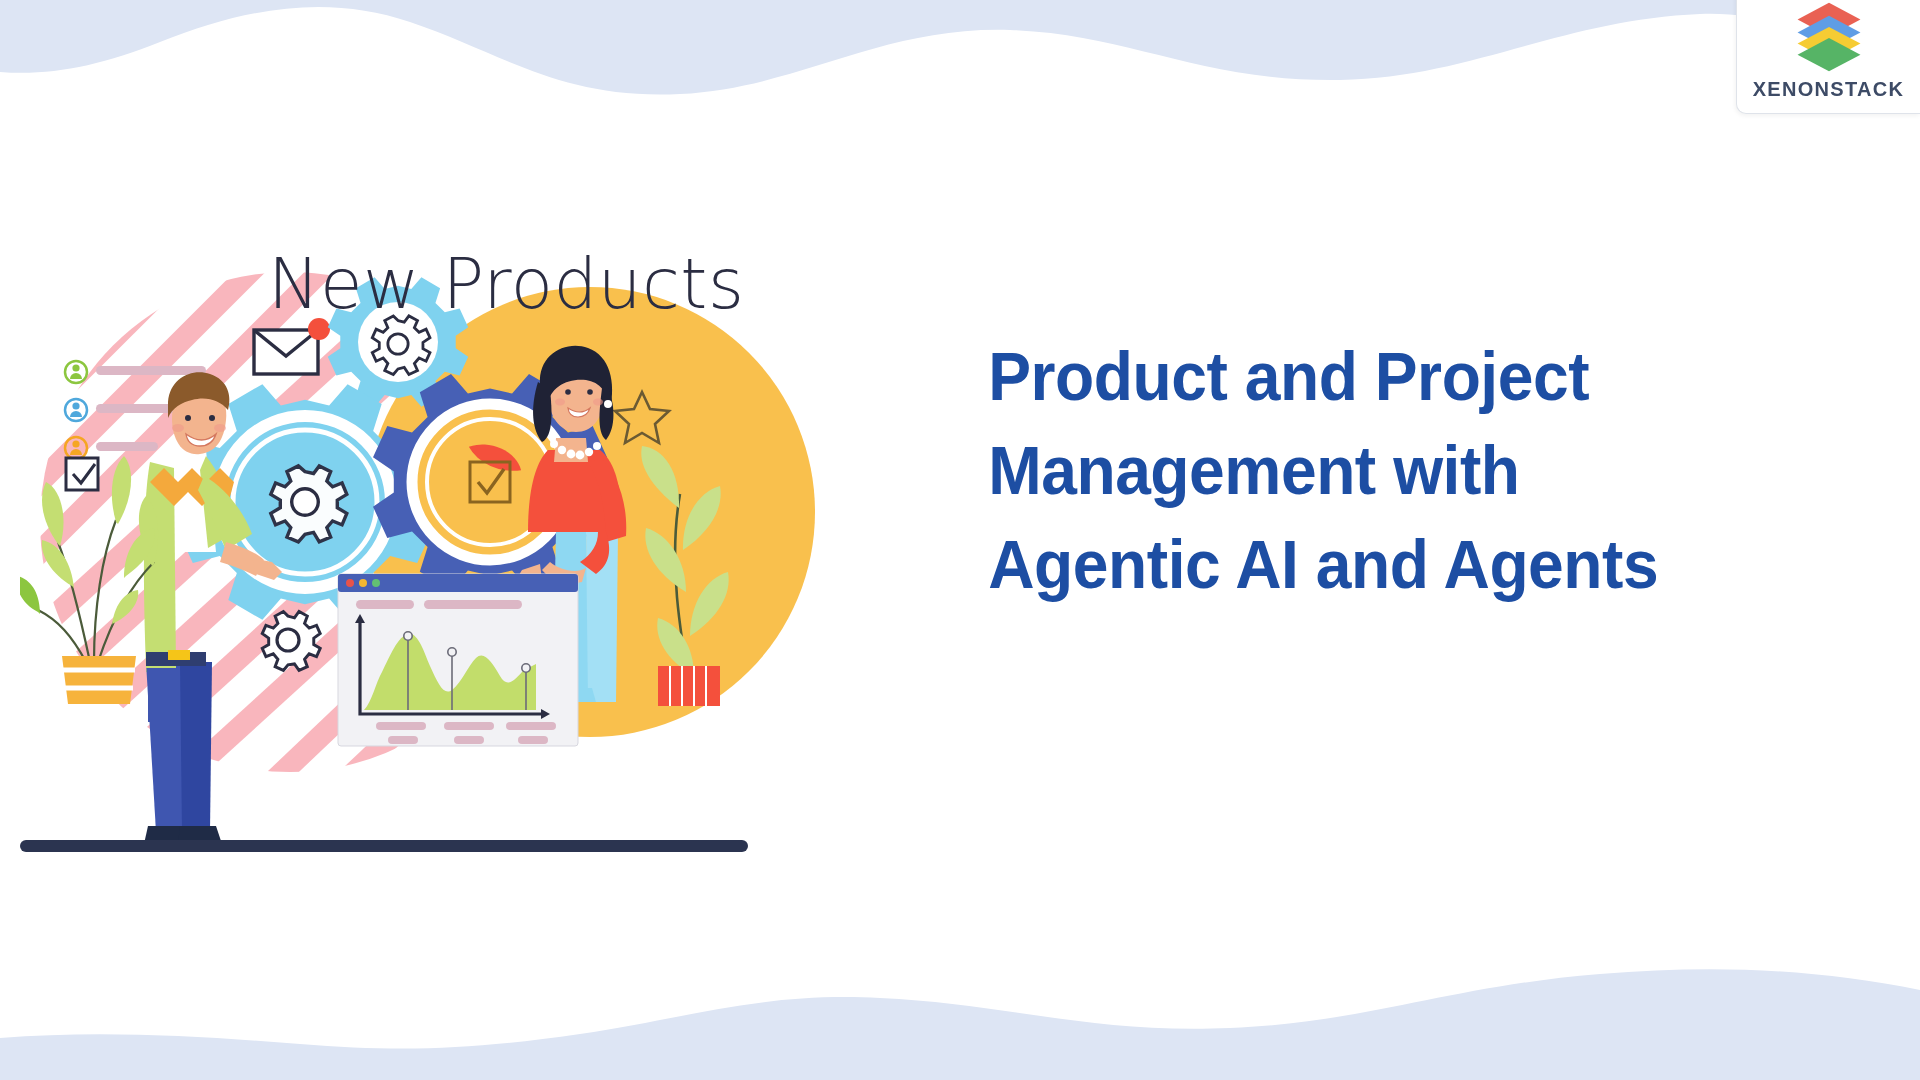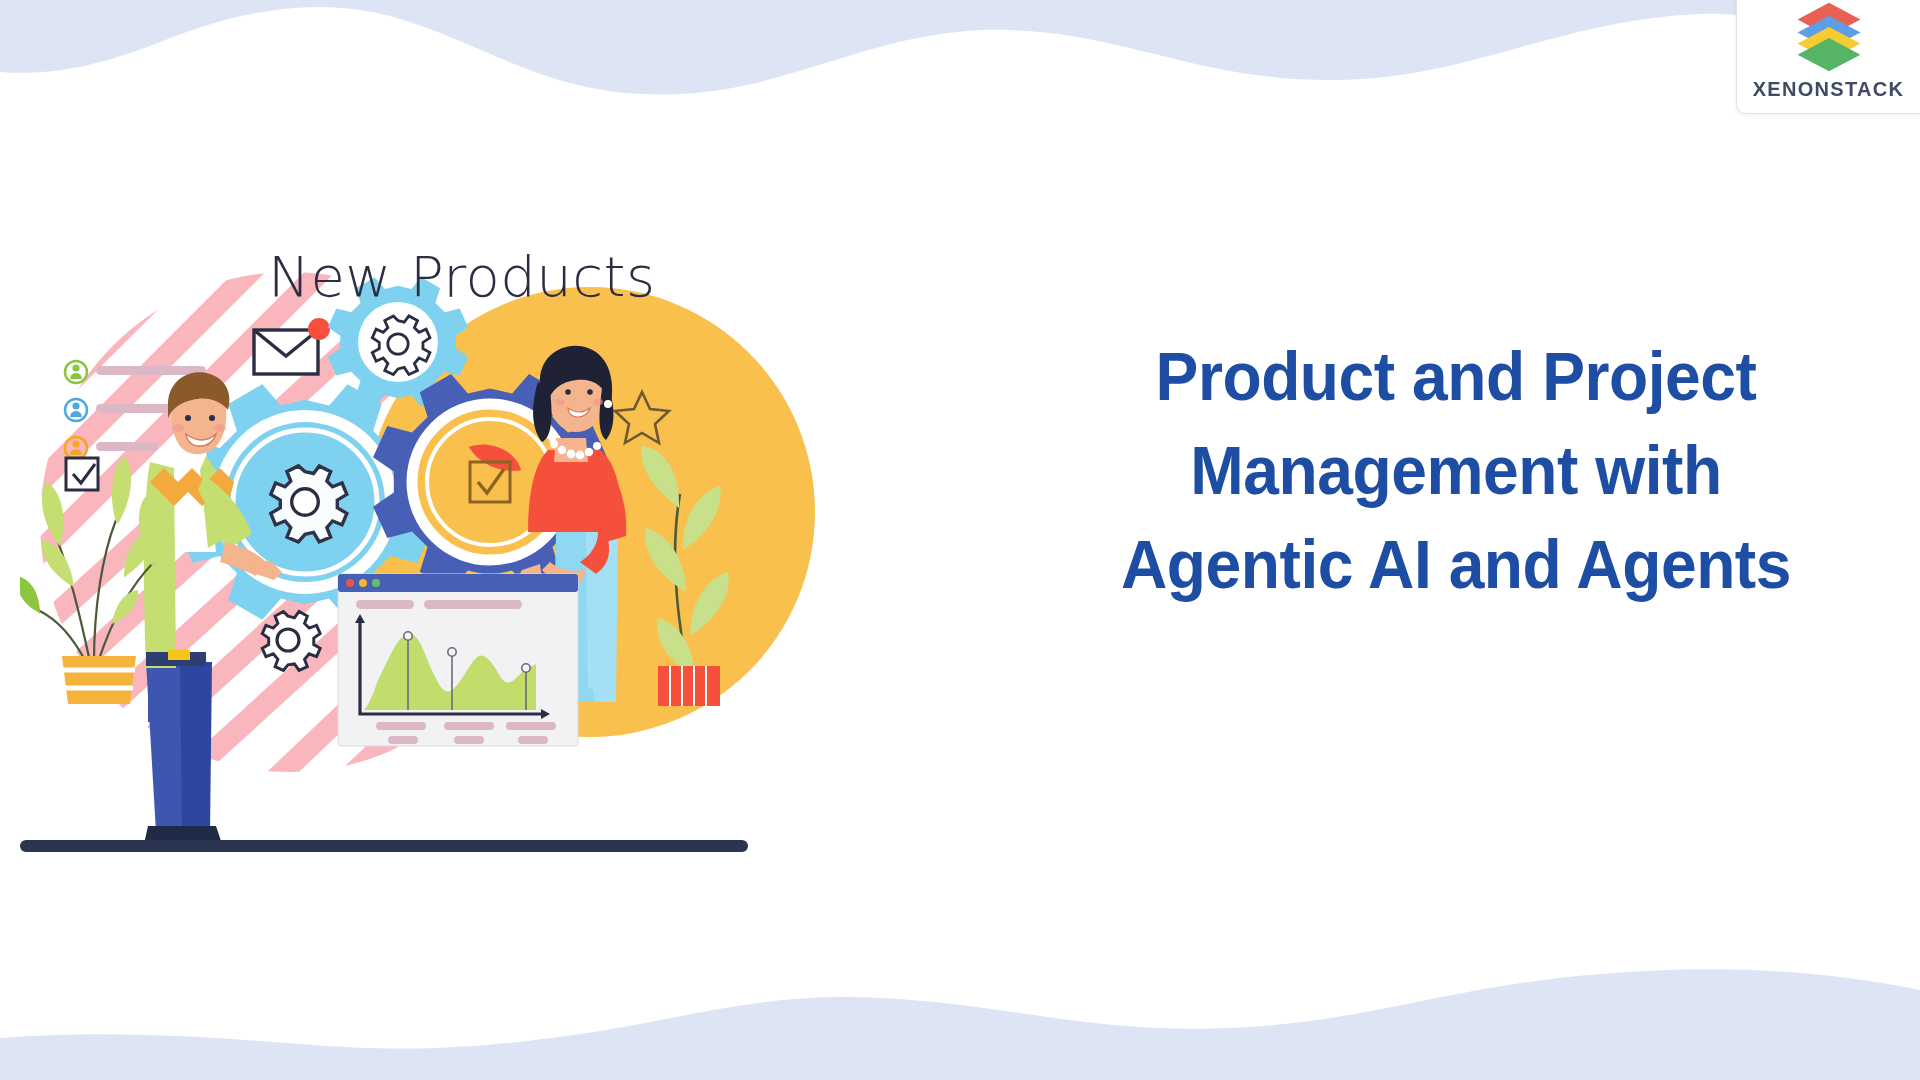--- a/index.html
+++ b/index.html
@@ -34,40 +34,39 @@
   .logo-mark{ width:96px; height:74px; }
   .logo-word{
     font-size:20px; letter-spacing:1.3px; font-weight:700;
     color:#3d4b66; margin-top:3px;
   }
   .col-illustration{
     position:absolute; left:20px; top:232px;
     width:920px; height:640px;
   }
   .col-heading{
-    position:absolute; left:996px; top:330px;
+    position:absolute; left:956px; top:330px;
     width:920px;
-    text-align:center;
   }
   .headline{
     color:#1d4ea3;
     font-size:69px;
     font-weight:700;
     line-height:1.36;
     letter-spacing:-0.5px;
     font-family:"Liberation Sans", sans-serif;
     transform:scaleX(.93);
     transform-origin:center;
   }
   .headline .ln{ display:block; white-space:nowrap; }
 
   
   .illus-title{
     position:absolute; left:268px; top:244px;
-    font-size:56px; font-weight:300; color:#2b2d42;
+    font-size:69px; font-weight:300; color:#2b2d42;
     letter-spacing:.5px;
     font-family:"DejaVu Sans", sans-serif;
   }
   svg.illus{ position:absolute; left:0; top:0; }
 </style>
 </head>
 <body>
 
 <div class="wave-top">
   <svg width="1920" height="130" viewBox="0 0 1920 130" preserveAspectRatio="none" aria-hidden="true">

